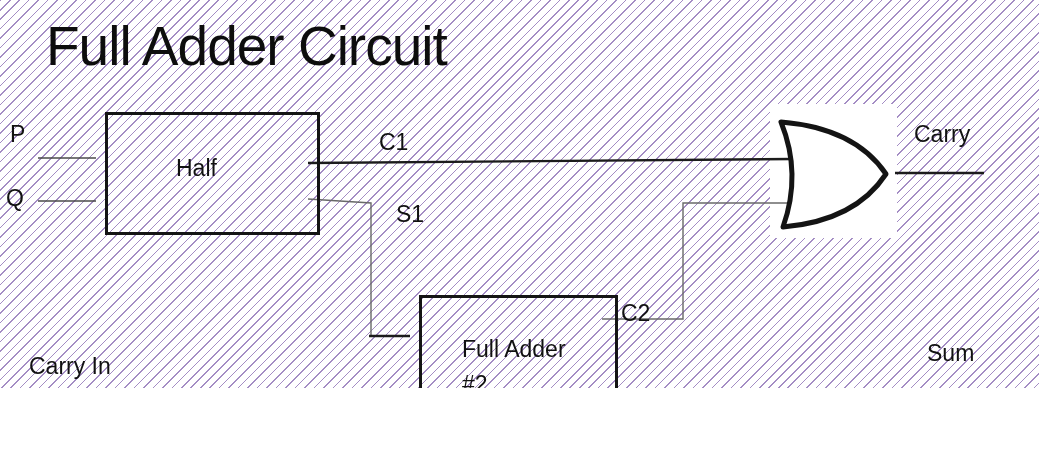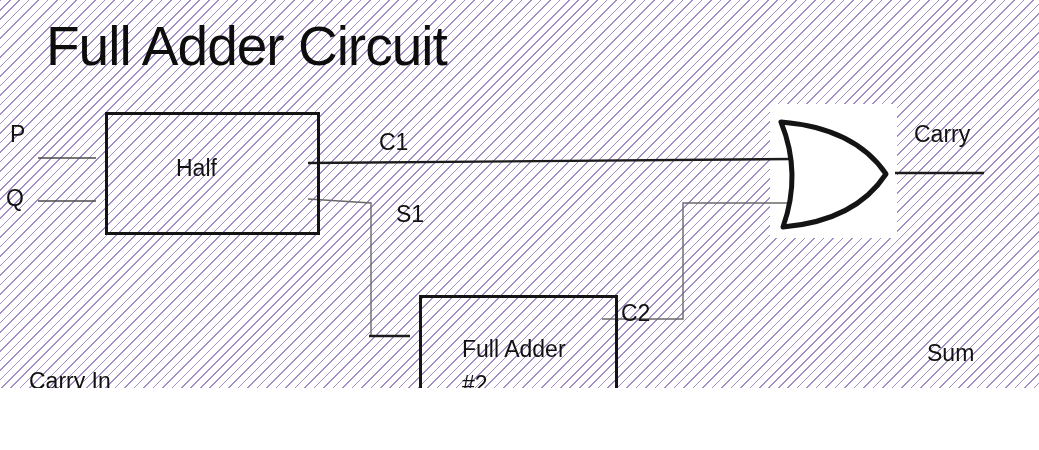--- a/index.html
+++ b/index.html
@@ -31,21 +31,21 @@
   #box2 .box-text{left:40px;top:34px;}
   .lbl{
     position:absolute;font-size:23px;color:#111;white-space:nowrap;
   }
   #lbl-p{left:10px;top:121px;}
   #lbl-q{left:6px;top:185px;}
   #lbl-c1{left:335px;top:129px;margin-left:44px;}
   #lbl-s1{left:396px;top:201px;}
   #lbl-c2{left:621px;top:300px;}
   #lbl-carry{left:914px;top:121px;text-align:center;}
-  #lbl-carryin{left:29px;top:368px;}
+  #lbl-carryin{left:29px;top:353px;}
   #lbl-sum{left:927px;top:340px;}
 </style>
 </head>
 <body>
 
 <div id="slide">
 
   <svg id="wires" viewBox="0 0 1039 450" xmlns="http://www.w3.org/2000/svg">
 
     <line x1="50" y1="403" x2="410" y2="400" stroke="#8a8a8a" stroke-width="1.7"></line>

